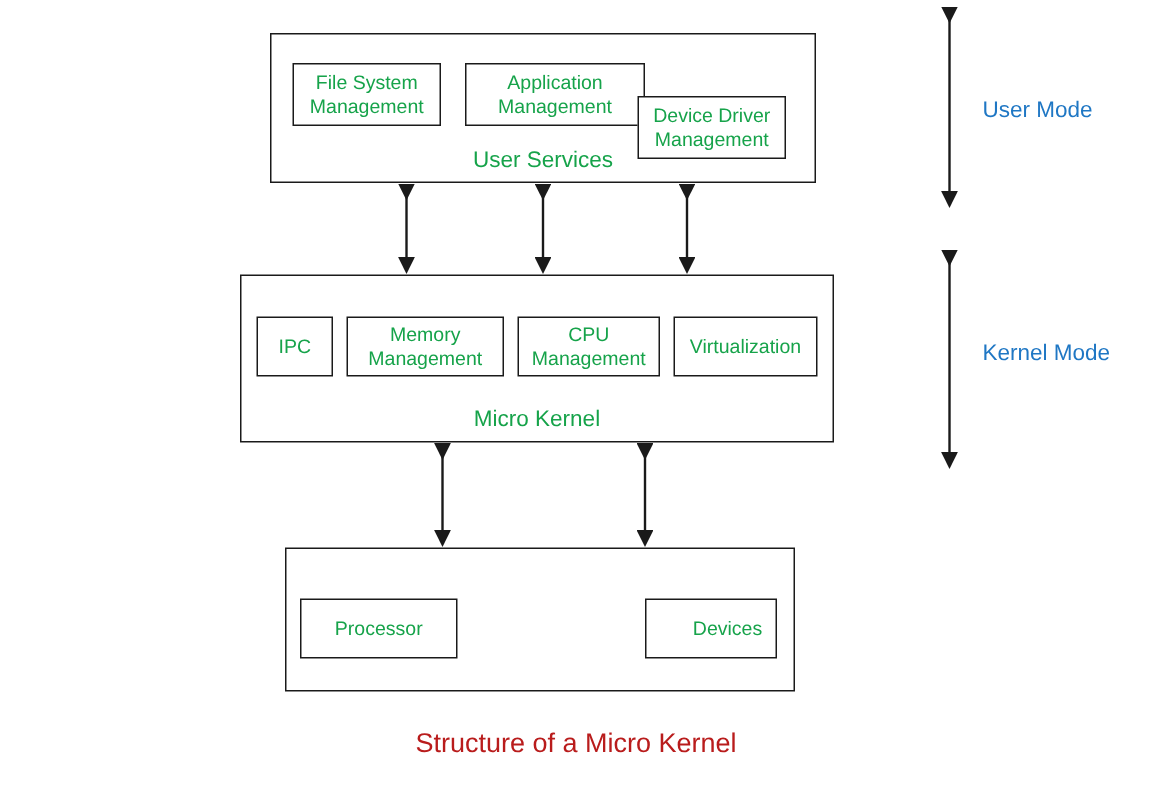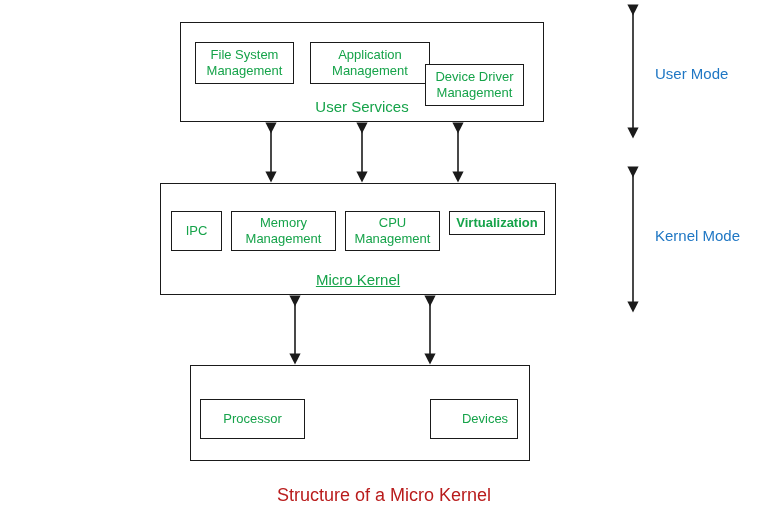--- a/index.html
+++ b/index.html
@@ -50,37 +50,37 @@
 
   
   #comp-fs   { left: 195px; top: 42px; width: 99px;  height: 42px; }
   #comp-app  { left: 310px; top: 42px; width: 120px;  height: 42px; }
   #comp-dd   { left: 425px; top: 42px; width: 99px;  height: 42px; margin-top: 22px; }
 
   
   #comp-ipc  { left: 171px; top: 211px; width: 51px;  height: 40px; }
   #comp-mem  { left: 231px; top: 211px; width: 105px; height: 40px; }
   #comp-cpu  { left: 345px; top: 211px; width: 95px;  height: 40px; }
-  #comp-virt { left: 449px; top: 211px; width: 96px;  height: 24px; font-weight: bold; }
+  #comp-virt { left: 449px; top: 211px; width: 96px;  height: 40px; }
 
   
   #comp-proc  { left: 200px; top: 399px; width: 105px; height: 40px; }
   #comp-mem2  { left: 315px; top: 399px; width: 95px; height: 40px; }
   #comp-dev   { left: 430px; top: 399px; width: 88px; height: 40px; padding-left: 26px; }
 
   
   .caption {
     position: absolute;
     color: #16a34a;
     font-size: 15px;
     text-align: center;
     white-space: nowrap;
   }
   #cap-user   { left: 180px; top: 98px;  width: 364px; }
-  #cap-kernel { left: 160px; top: 271px; width: 396px; text-decoration: underline; }
+  #cap-kernel { left: 160px; top: 271px; width: 396px; }
   #cap-hw     { left: 190px; top: 371px; width: 340px; }
 
   
   .mode-label {
     position: absolute;
     color: #1f77c4;
     font-size: 15px;
     white-space: nowrap;
   }
   #lbl-user-mode   { left: 655px; top: 65px; }

